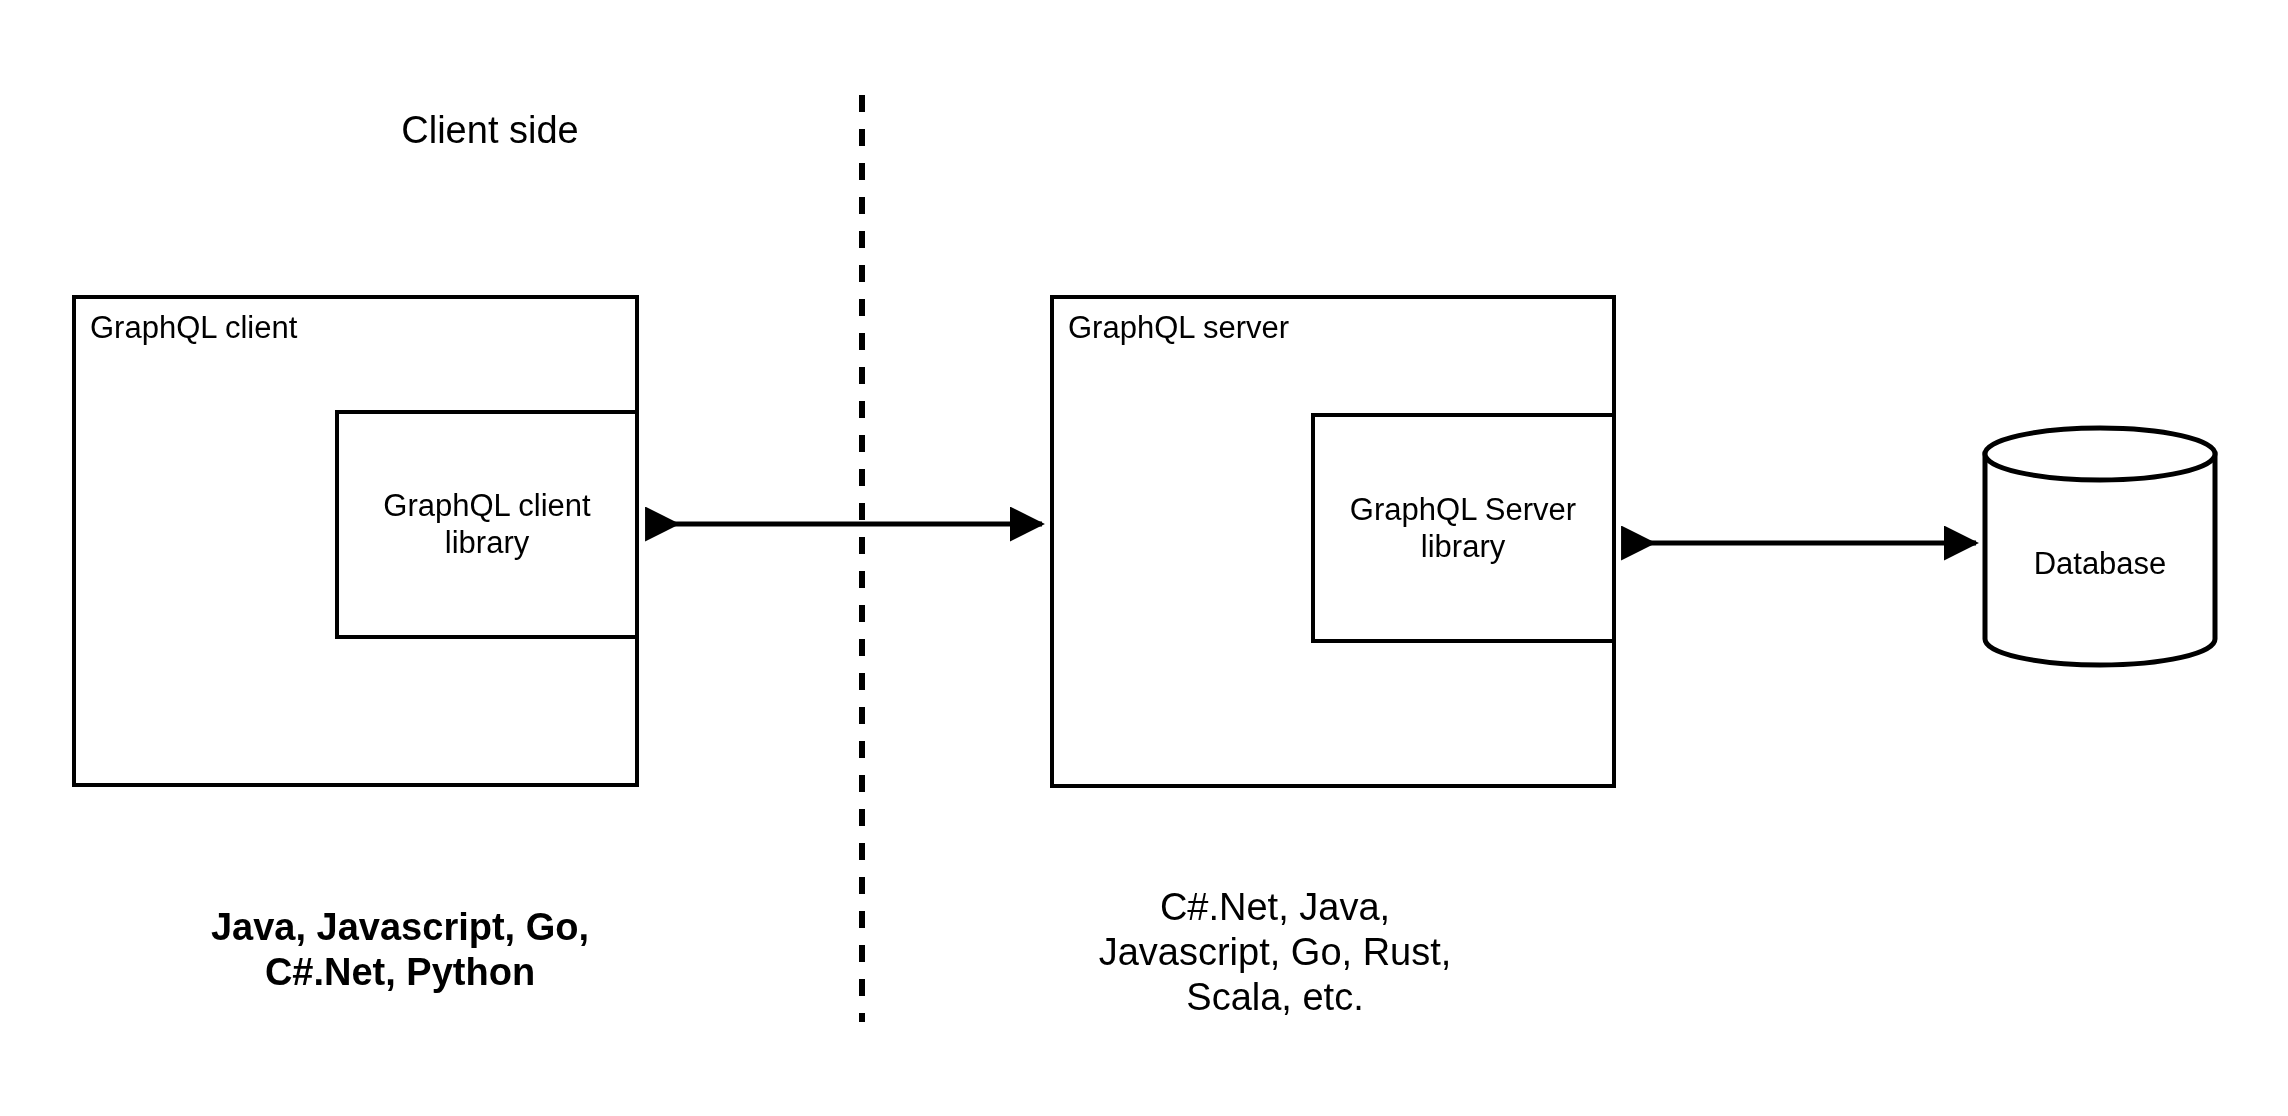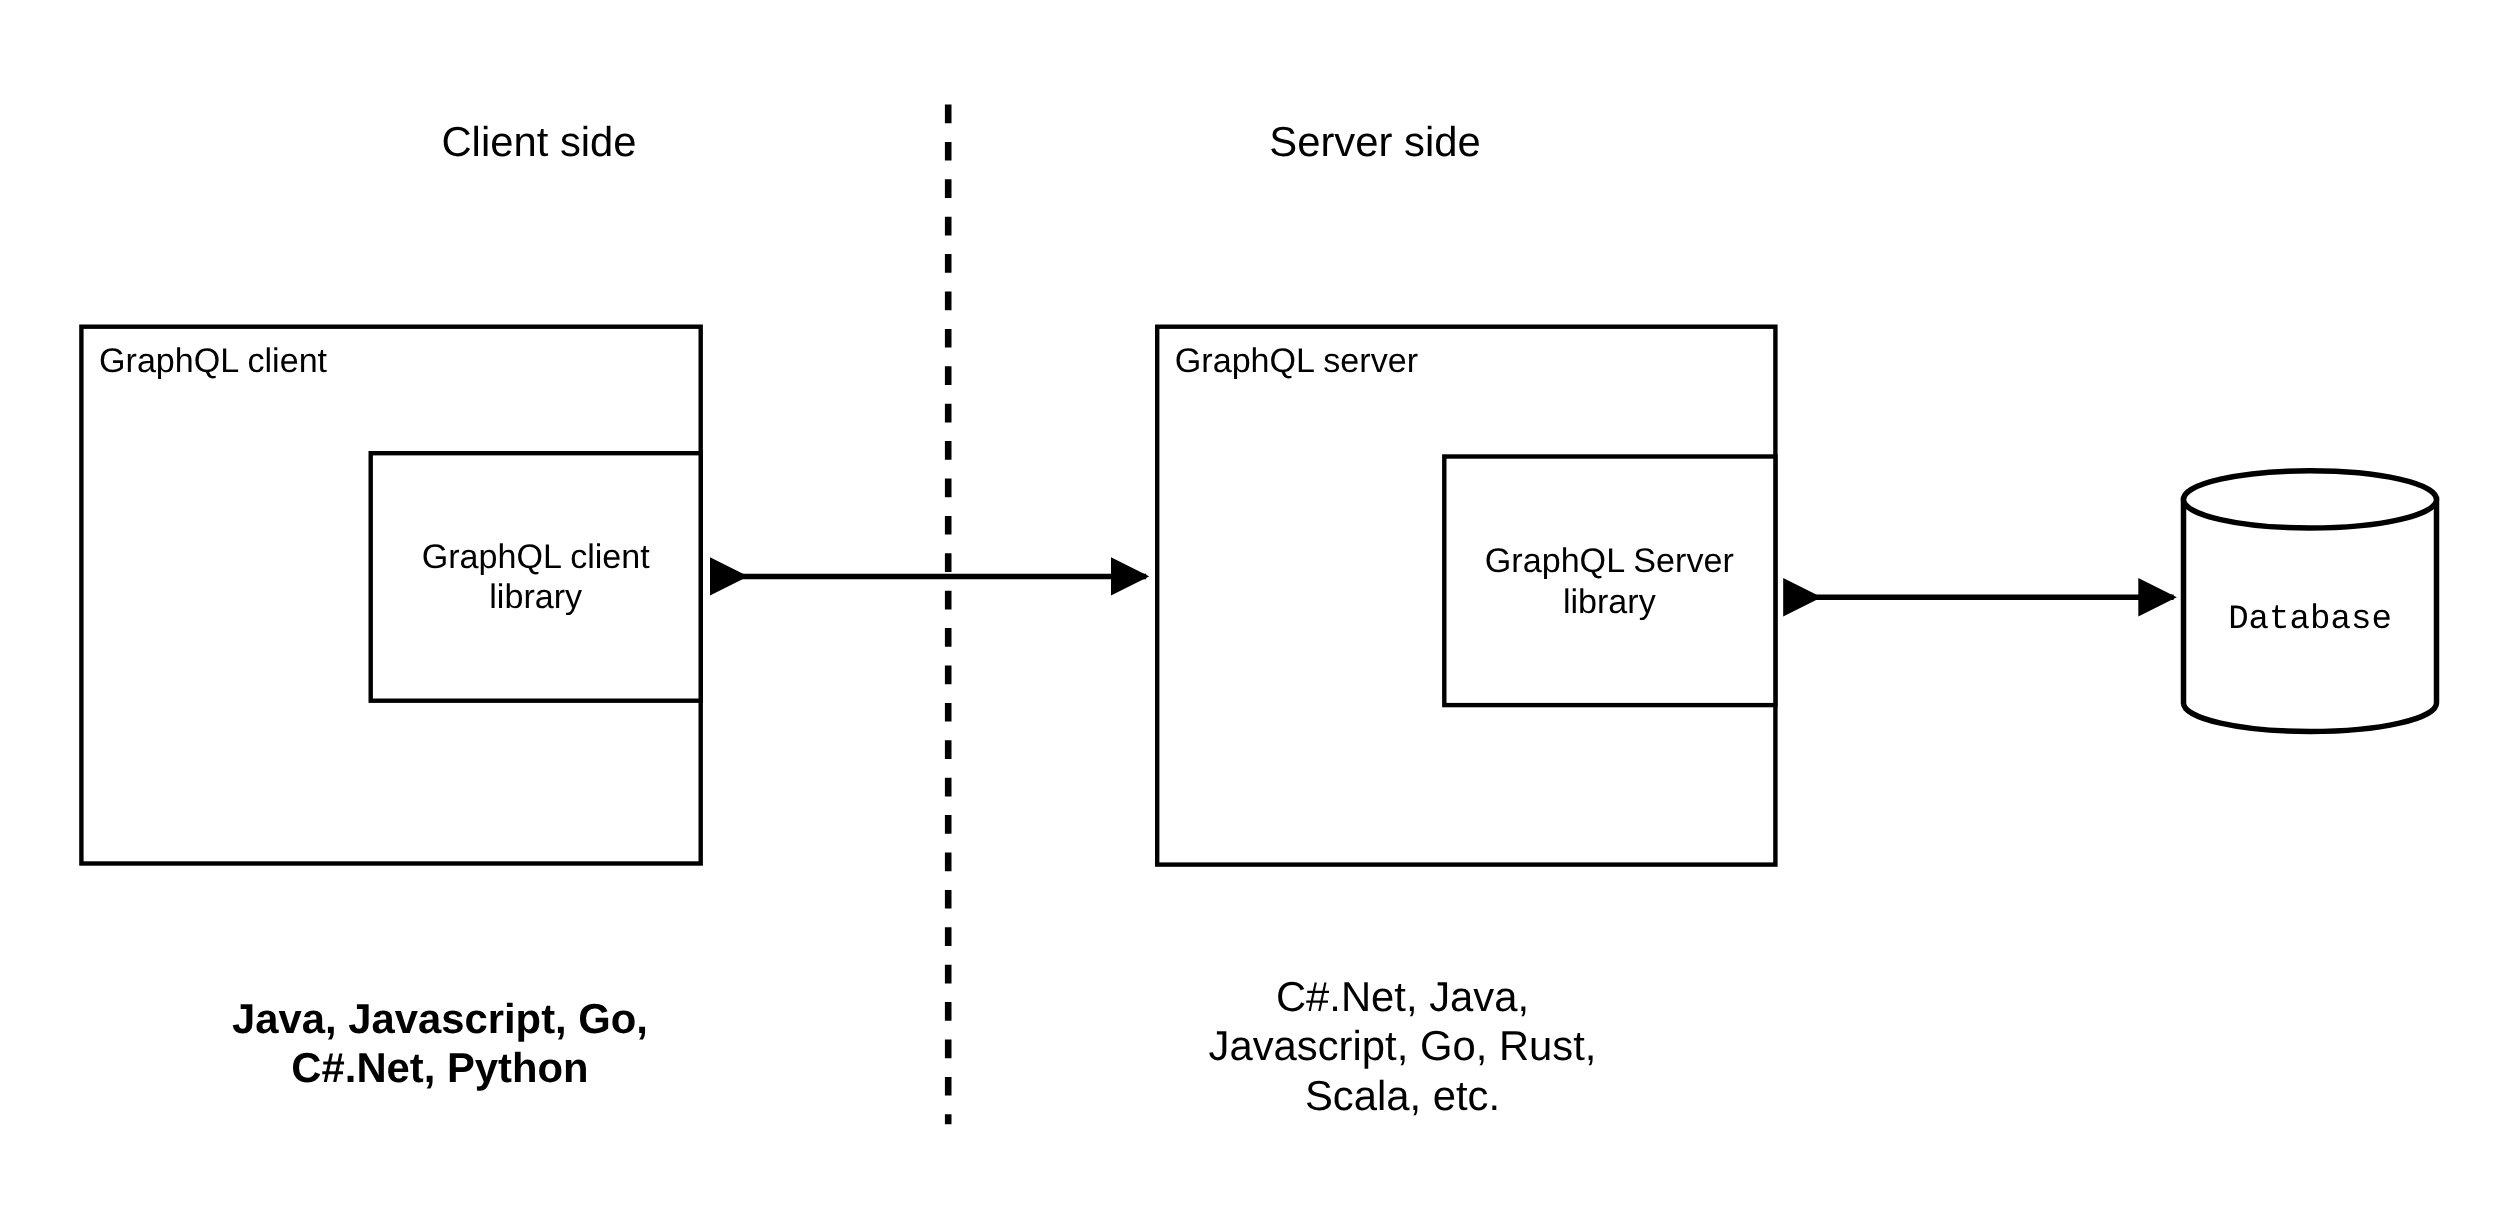--- a/index.html
+++ b/index.html
@@ -83,33 +83,32 @@
       <ellipse cx="2100" cy="454" rx="115" ry="26" fill="#ffffff" stroke="#000000" stroke-width="5"></ellipse>
     </g>
 
     <line x1="648" y1="524" x2="1042" y2="524" stroke="#000000" stroke-width="5" marker-start="url(#arrowStart)" marker-end="url(#arrowEnd)"></line>
 
     <line x1="1624" y1="543" x2="1976" y2="543" stroke="#000000" stroke-width="5" marker-start="url(#arrowStart)" marker-end="url(#arrowEnd)"></line>
   </svg>
 
   <div class="lbl title-lbl" style="left:290px; top:108px; width:400px;">Client side</div>
 
-  <div class="lbl title-lbl" style="left:1050px; top:108px; width:400px;">Server side</div>
 
   <div class="lbl box-lbl" style="left:90px; top:310px; width:400px;">GraphQL client</div>
 
   <div class="lbl inner-lbl" style="left:337px; top:488px; width:300px;">GraphQL client
 library</div>
 
   <div class="lbl box-lbl" style="left:1068px; top:310px; width:420px;">GraphQL server</div>
 
   <div class="lbl inner-lbl" style="left:1310px; top:492px; width:306px;">GraphQL Server
 library</div>
 
-  <div class="lbl db-lbl" style="left:1985px; top:546px; width:230px;font-family:Liberation Mono, monospace;">Database</div>
+  <div class="lbl db-lbl" style="left:1985px; top:546px; width:230px;">Database</div>
 
   <div class="lbl caption-lbl" style="left:110px; top:905px; width:580px;font-weight:bold;">Java, Javascript, Go,
 C#.Net, Python</div>
 
   <div class="lbl caption-lbl" style="left:1000px; top:885px; width:550px;">C#.Net, Java,
 Javascript, Go, Rust,
 Scala, etc.</div>
 
 </div>
 

